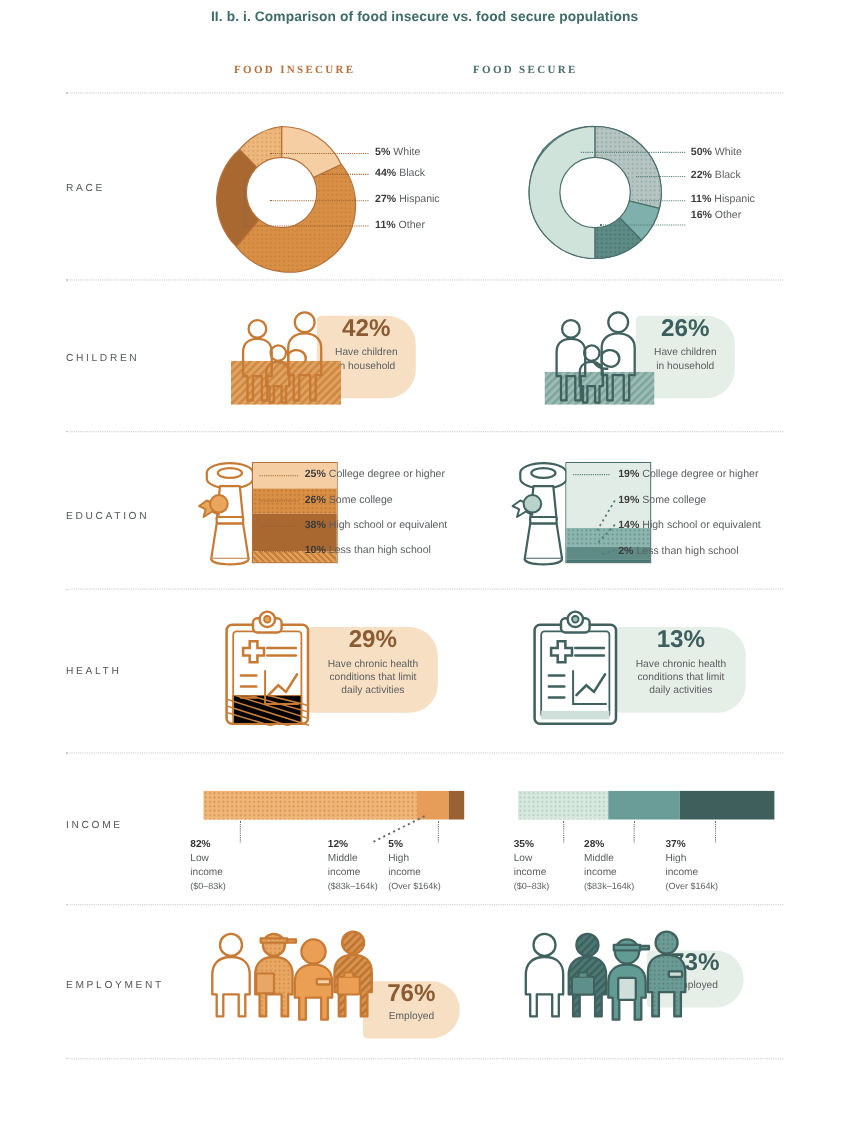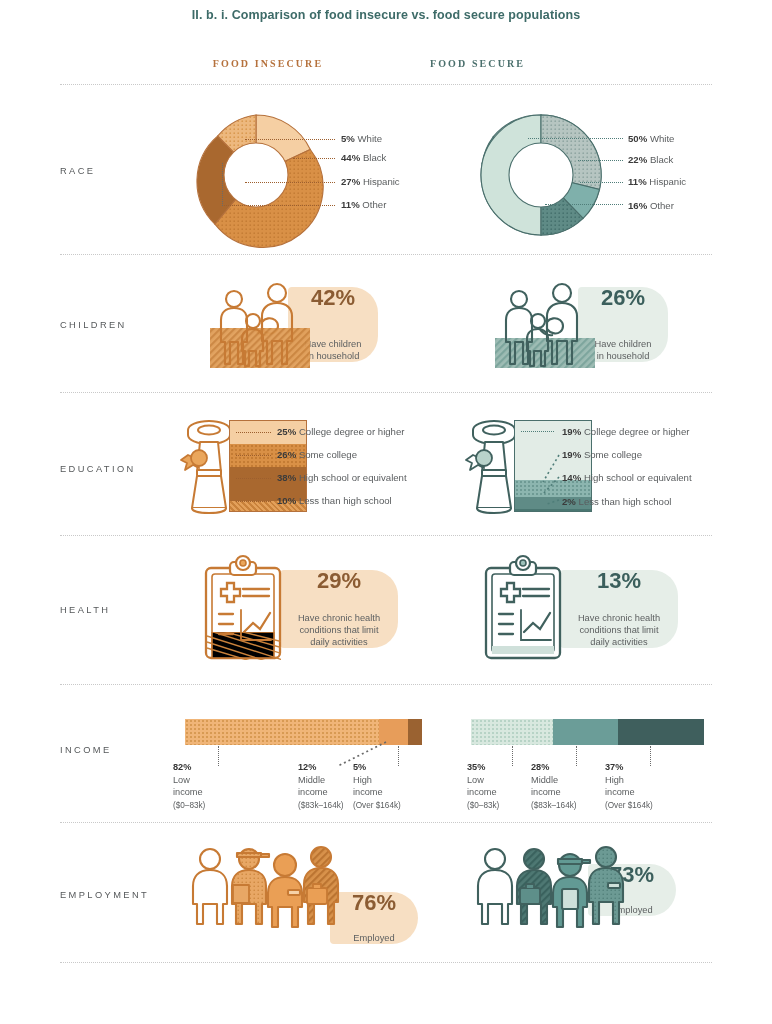--- a/index.html
+++ b/index.html
@@ -49,21 +49,21 @@
   }
   .legend b { color:#3b3b3b; font-weight:bold; }
   .dotline { position:absolute; border-top:1.6px dotted #7a7a7a; height:0; }
   .dotline.green { border-color:#4f7d79; }
   .dotline.orange { border-color:#9d5f2e; }
   .vdot { position:absolute; border-left:1.8px dotted #6a6a6a; width:0; }
 
   
   .bubble {
     position:absolute; border-radius:4px 26px 26px 4px;
-    display:flex; flex-direction:column; align-items:center; justify-content:space-between;
+    display:flex; flex-direction:column; align-items:center; justify-content:flex-start;
   }
   .bubble.o { background:#f7dfc3; }
   .bubble.g { background:#e6eee8; }
   .bubble .big { font-size:22px; font-weight:bold; line-height:1; }
   .bubble.o .big { color:#8b5c33; }
   .bubble.g .big { color:#3b5f5c; }
   .bubble .sub { font-size:9.3px; line-height:12px; text-align:center; margin-top:5px; color:#5c5f60; }
 
   
   .incbar { position:absolute; height:26px; display:flex; }
@@ -184,21 +184,21 @@
     <span>White</span>
   </div>
   <div class="legend" style="left:628px;top:154px">
     <b>22%</b> 
     <span>Black</span>
   </div>
   <div class="legend" style="left:628px;top:176px">
     <b>11%</b> 
     <span>Hispanic</span>
   </div>
-  <div class="legend" style="left:628px;top:200px">
+  <div class="legend" style="left:628px;top:190px">
     <b>16%</b> 
     <span>Other</span>
   </div>
 
   <div class="bubble o" style="left:288px;top:287px;width:90px;height:75px">
     <div class="big">42%</div>
     <div class="sub">
       <span>Have children</span><br>
       <span>in household</span>
     </div>

